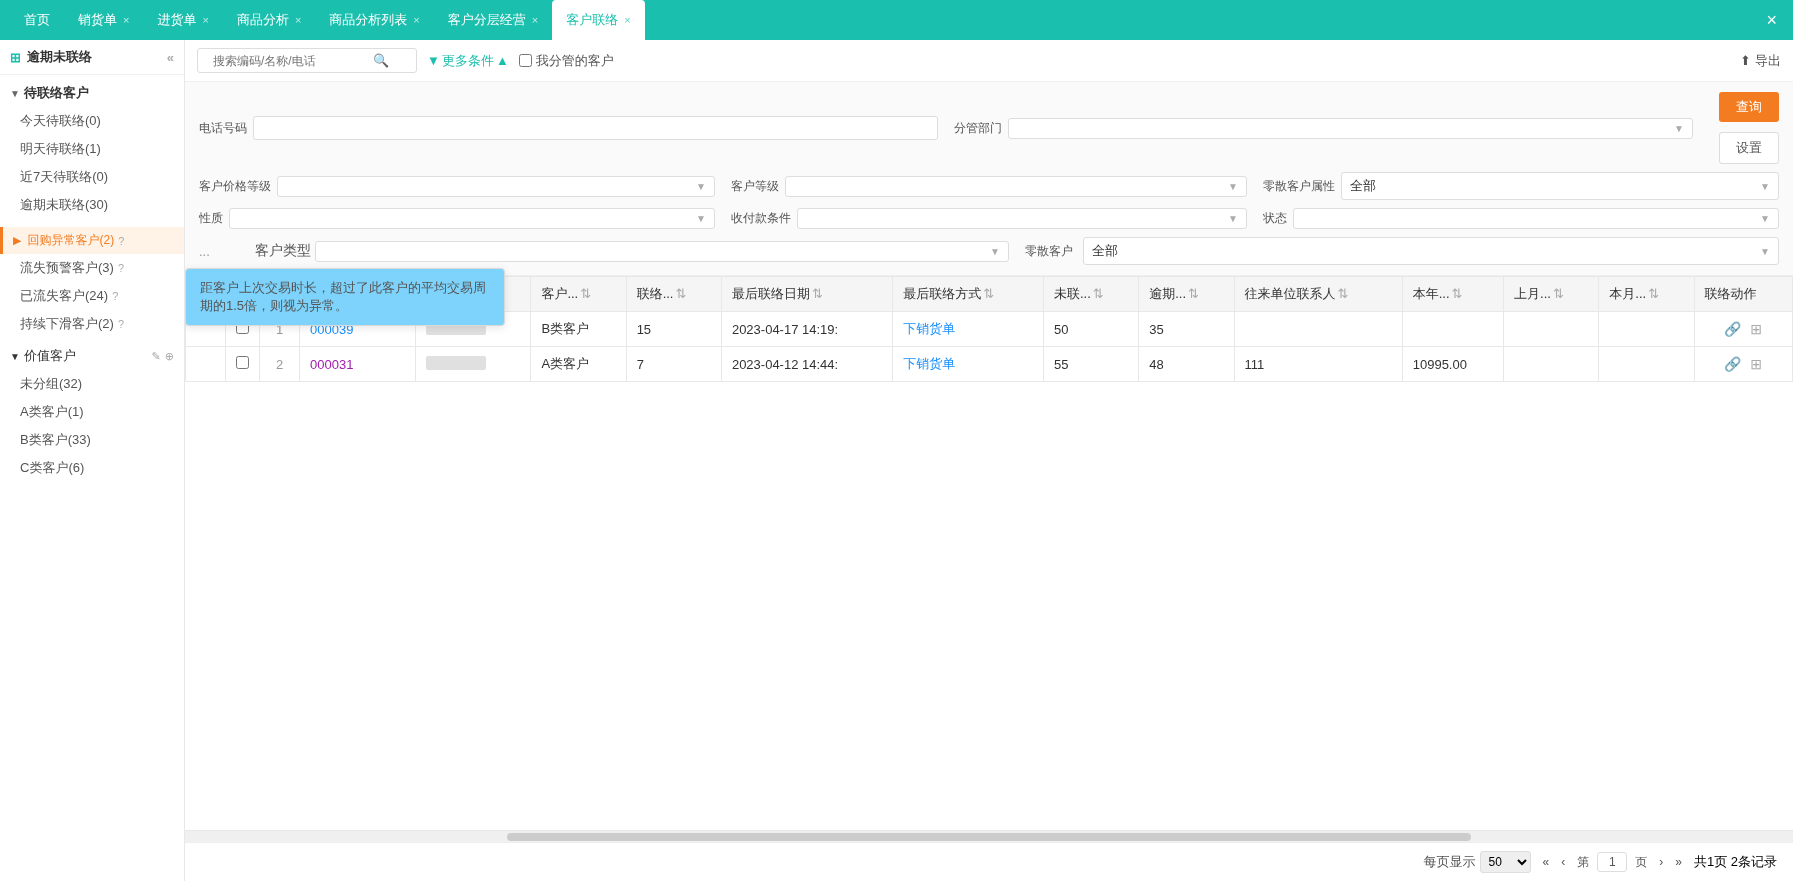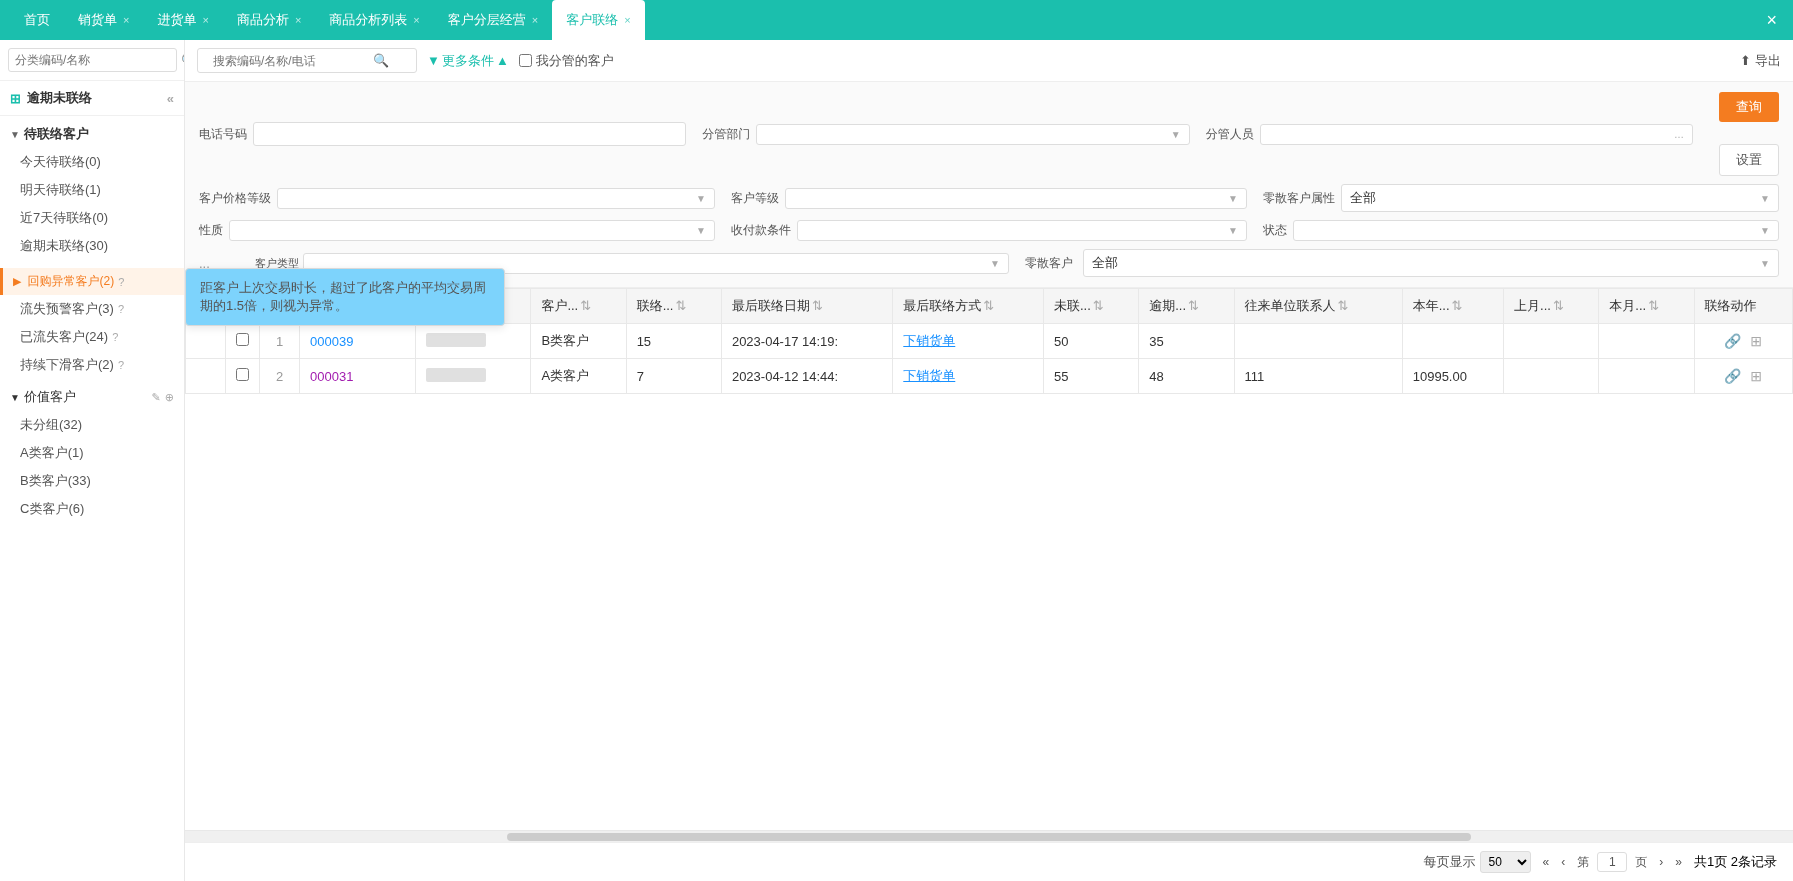--- a/index.html
+++ b/index.html
@@ -112,41 +112,41 @@
       outline: none; color: #333; background: #fff;
     }
     .btn-query {
       background: #f47c20; color: #fff; border: none; border-radius: 3px;
       padding: 6px 16px; cursor: pointer; font-size: 13px; white-space: nowrap;
     }
     .btn-settings {
       background: #fff; color: #555; border: 1px solid #ddd; border-radius: 3px;
       padding: 6px 16px; cursor: pointer; font-size: 13px; white-space: nowrap;
     }
-    .filter-actions { display: flex; flex-direction: column; gap: 22px; margin-left: 10px; }
+    .filter-actions { display: flex; flex-direction: column; gap: 10px; margin-left: 10px; }
 
     
     .table-wrapper {
       flex: 1; overflow: auto; position: relative;
     }
     .data-table {
       width: 100%; border-collapse: collapse; font-size: 12px;
     }
     .data-table th {
       background: #f5f5f5; border: 1px solid #e8e8e8; padding: 8px 10px;
       text-align: left; white-space: nowrap; color: #333; font-weight: normal;
       position: sticky; top: 0; z-index: 2;
     }
     .data-table th .sort-icon { color: #aaa; margin-left: 2px; }
     .data-table td {
       border: 1px solid #e8e8e8; padding: 8px 10px; color: #333; white-space: nowrap;
     }
     .data-table .row-num { color: #999; text-align: center; width: 40px; }
     .data-table .checkbox-col { width: 30px; text-align: center; }
-    .data-table .link-text { color: #1890ff; cursor: pointer; text-decoration: underline; }
+    .data-table .link-text { color: #1890ff; cursor: pointer; }
     .data-table .action-icons { display: flex; gap: 8px; justify-content: center; }
     .data-table .action-icons span { color: #aaa; cursor: pointer; font-size: 14px; }
 
     .th-settings { width: 40px; text-align: center; cursor: pointer; }
 
     
     .tooltip-box {
       position: absolute; left: 0; top: 228px;
       background: #7dd3fc; border: 1px solid #d9d9d9; border-radius: 4px;
       padding: 10px 14px; font-size: 12px; color: #555; z-index: 100;
@@ -214,24 +214,20 @@
   <div class="nav-item active">
     <span>客户联络</span>
     <span class="close-x">×</span>
   </div>
   <span class="close-all">×</span>
 </div>
 
 <div class="main-layout">
 
   <div class="sidebar">
-    <div class="sidebar-search">
-      <input type="text" placeholder="分类编码/名称" style="">
-      <span class="search-icon">🔍</span>
-    </div>
     <div class="sidebar-header">
       <span class="grid-icon">⊞</span>
       <span>逾期未联络</span>
       <span class="collapse-btn">«</span>
     </div>
 
     <div class="sidebar-section">
       <div class="sidebar-group-label">
         <span class="arrow">▼</span>
         <span>待联络客户</span>
@@ -327,29 +323,20 @@
           <label>电话号码</label>
           <input class="filter-input" type="text" style="flex: 1 1 0%;">
         </div>
         <div class="filter-item" style="flex:2;">
           <label>分管部门</label>
           <div class="full-select">
             <span class="txt"></span>
             <span class="arr">▼</span>
           </div>
         </div>
-        <div class="filter-item" style="flex:2;">
-          <label>分管人员</label>
-          <div style="flex:1;display:flex;align-items:center;gap:4px;">
-            <div class="full-select" style="flex:1;">
-              <span class="txt"></span>
-              <span class="arr">…</span>
-            </div>
-          </div>
-        </div>
         <div class="filter-actions">
           <button class="btn-query">查询</button>
           <button class="btn-settings">设置</button>
         </div>
       </div>
 
       <div class="filter-row">
         <div class="filter-item" style="flex:2;">
           <label>客户价格等级</label>
           <div class="full-select" style="flex:1;">
@@ -397,21 +384,21 @@
             <span class="arr">▼</span>
           </div>
         </div>
       </div>
 
       <div class="filter-row">
         <div class="filter-item" style="flex:0 0 auto;min-width:40px;">
           <span style="color:#999;cursor:pointer;">...</span>
         </div>
         <div style="flex:2;display:flex;align-items:center;gap:4px;">
-          <label style="white-space:nowrap;font-size:11px;color:#555;">客户类型</label>
+          <label style="white-space:nowrap;font-size:14px;color:#555;">客户类型</label>
           <div class="full-select" style="flex:1;">
             <span class="txt"></span>
             <span class="arr">▼</span>
           </div>
         </div>
         <div style="flex:2;display:flex;align-items:center;gap:4px;">
           <label style="white-space:nowrap;font-size:12px;color:#555;margin-right:6px;">零散客户</label>
           <div class="full-select" style="flex:1;">
             <span class="txt" style="color:#333;">全部</span>
             <span class="arr">▼</span>

